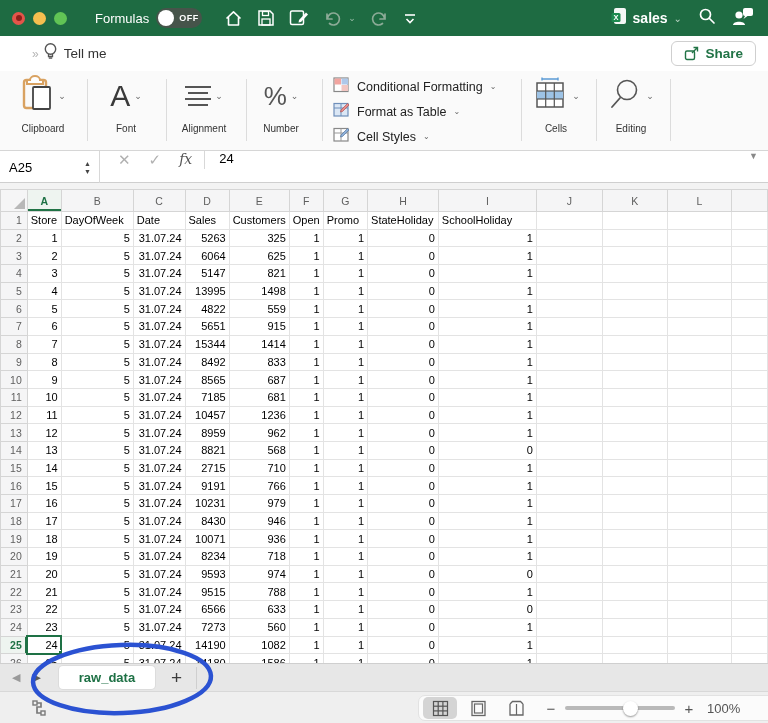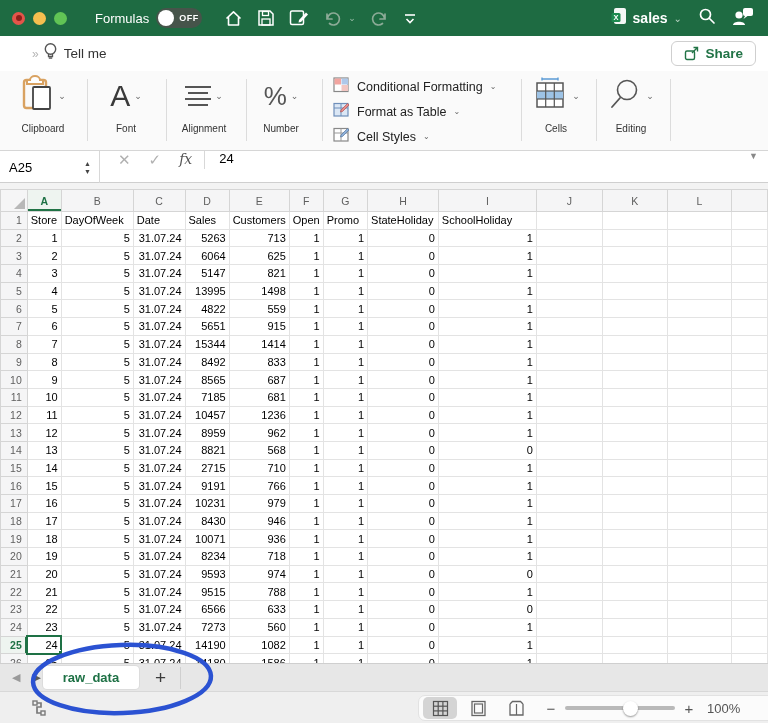--- a/index.html
+++ b/index.html
@@ -79,21 +79,21 @@
   th.rowno.sel { color:#1e7145; font-weight:bold; box-shadow:inset -2px 0 0 #217346; background:#eef4f0; }
   .corner { position:relative; }
   .corner::after { content:""; position:absolute; right:2px; bottom:2px; border-left:11px solid transparent; border-bottom:11px solid #b8b8b8; }
   td.selcell { position:relative; outline:2px solid #1e7145; outline-offset:-1px; }
   td.selcell .handle { position:absolute; right:-2px; bottom:-2px; width:5px; height:5px; background:#1e7145; border:1px solid #fff; }
 
   
   .sheettabs { position:absolute; top:663px; left:0; width:768px; height:28px; background:#e7e7e7; border-top:1px solid #cfcfcf; display:flex; align-items:center; }
   .nav-ar { font-size:11px; margin-left:12px; }
   .nav-ar.l { color:#9a9a9a; } .nav-ar.r { color:#5a5a5a; margin-left:12px; }
-  .wstab { margin-left:2px; background:#fff; border-radius:4px; height:23px; min-width:96px; display:flex; align-items:center; justify-content:center; padding:0 16px; box-shadow:0 0 0 1px #dcdcdc; }
+  .wstab { margin-left:18px; background:#fff; border-radius:4px; height:23px; min-width:96px; display:flex; align-items:center; justify-content:center; padding:0 16px; box-shadow:0 0 0 1px #dcdcdc; }
   .wstab span { color:#1e7145; font-weight:bold; font-size:13px; }
   .addsheet { margin-left:16px; color:#3c3c3c; font-size:19px; font-weight:300; }
   .tabdiv { width:1px; height:22px; background:#cfcfcf; margin-left:14px; }
 
   
   .statusbar { position:absolute; top:691px; left:0; width:768px; height:32px; background:#efefef; border-top:1px solid #d8d8d8; }
   .macro { position:absolute; left:30px; top:7px; }
   .sb-panel { position:absolute; left:418px; top:3px; width:360px; height:26px; background:#fbfbfb; border:1px solid #e2e2e2; border-radius:7px; display:flex; align-items:center; }
   .viewbtn { width:34px; height:22px; display:flex; align-items:center; justify-content:center; border-radius:5px; margin-left:4px; }
   .viewbtn.active { background:#d4d4d4; }
@@ -387,21 +387,21 @@
             <td class="txt"></td>
             <td class="txt"></td>
             <td class="txt"></td>
           </tr>
           <tr>
             <th class="rowno">2</th>
             <td class="num">1</td>
             <td class="num">5</td>
             <td class="num">31.07.24</td>
             <td class="num">5263</td>
-            <td class="num">713</td>
+            <td class="num">325</td>
             <td class="num">1</td>
             <td class="num">1</td>
             <td class="num">0</td>
             <td class="num">1</td>
             <td class="num"></td>
             <td class="num"></td>
             <td class="num"></td>
             <td class="num"></td>
           </tr>
           <tr>

